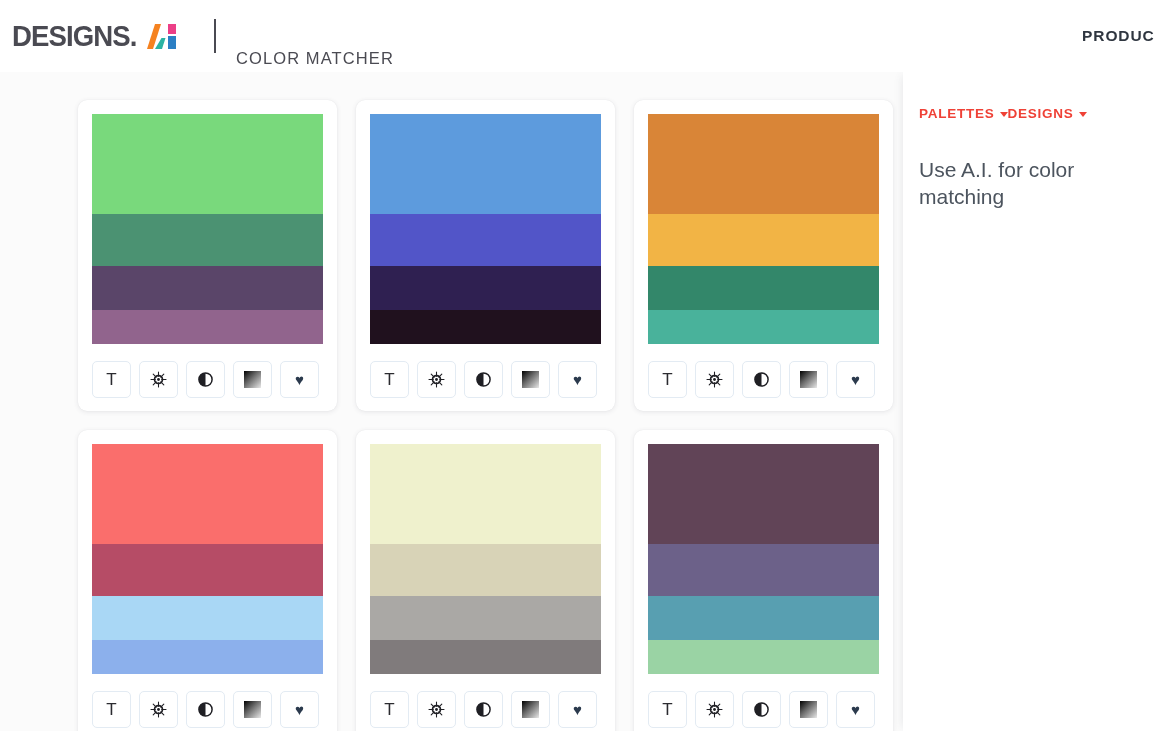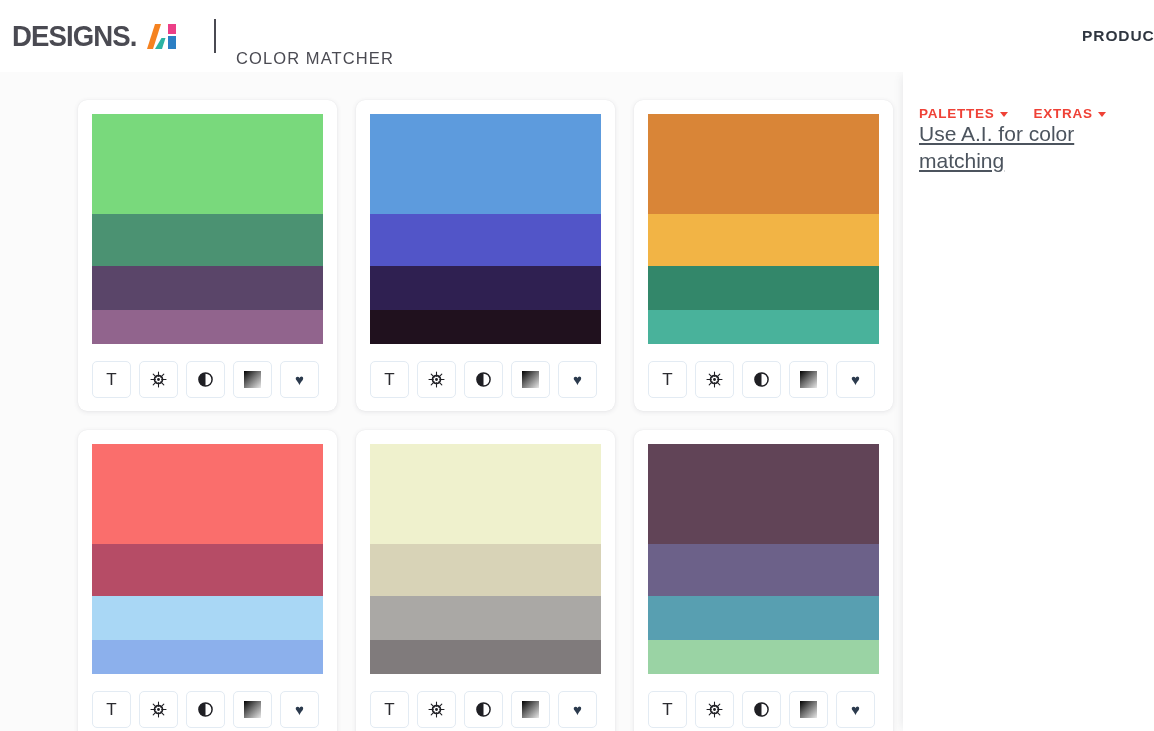--- a/index.html
+++ b/index.html
@@ -177,22 +177,22 @@
     width: 251px;
     height: 659px;
     background: #ffffff;
     box-shadow: -4px 0 9px -4px rgba(70,75,95,0.13);
     padding: 34px 22px 0 16px;
     z-index: 20;
   }
 
   .panel-tabs {
     display: flex;
-    gap: 26px;
     align-items: center;
+    margin-bottom: 36px;
   }
 
   .panel-tab {
     display: flex;
     align-items: center;
     gap: 5px;
     color: #ef4136;
     font-size: 13.5px;
     font-weight: bold;
     letter-spacing: 0.75px;
@@ -208,21 +208,20 @@
     margin-top: 2px;
   }
 
   .panel-heading {
     font-size: 21px;
     font-weight: normal;
     color: #4c545e;
     line-height: 1.28;
     margin-bottom: 8px;
     max-width: 205px;
-    text-decoration: underline;
   }
 
   .panel-desc {
     font-size: 13.8px;
     color: #5f6873;
     line-height: 1.62;
     max-width: 222px;
   }
 </style>
 </head>
@@ -503,21 +502,21 @@
         </div>
     </div>
 
     <div class="side-panel">
       <div class="panel-tabs">
         <div class="panel-tab">
           <span>PALETTES</span>
           <span class="caret-down"></span>
         </div>
         <div class="panel-tab">
-          <span>EXTRAS</span>
+          <span>DESIGNS</span>
           <span class="caret-down"></span>
         </div>
       </div>
 
       <div class="panel-heading">Use A.I. for color matching</div>
     </div>
 
   </div>
 </div>
 

